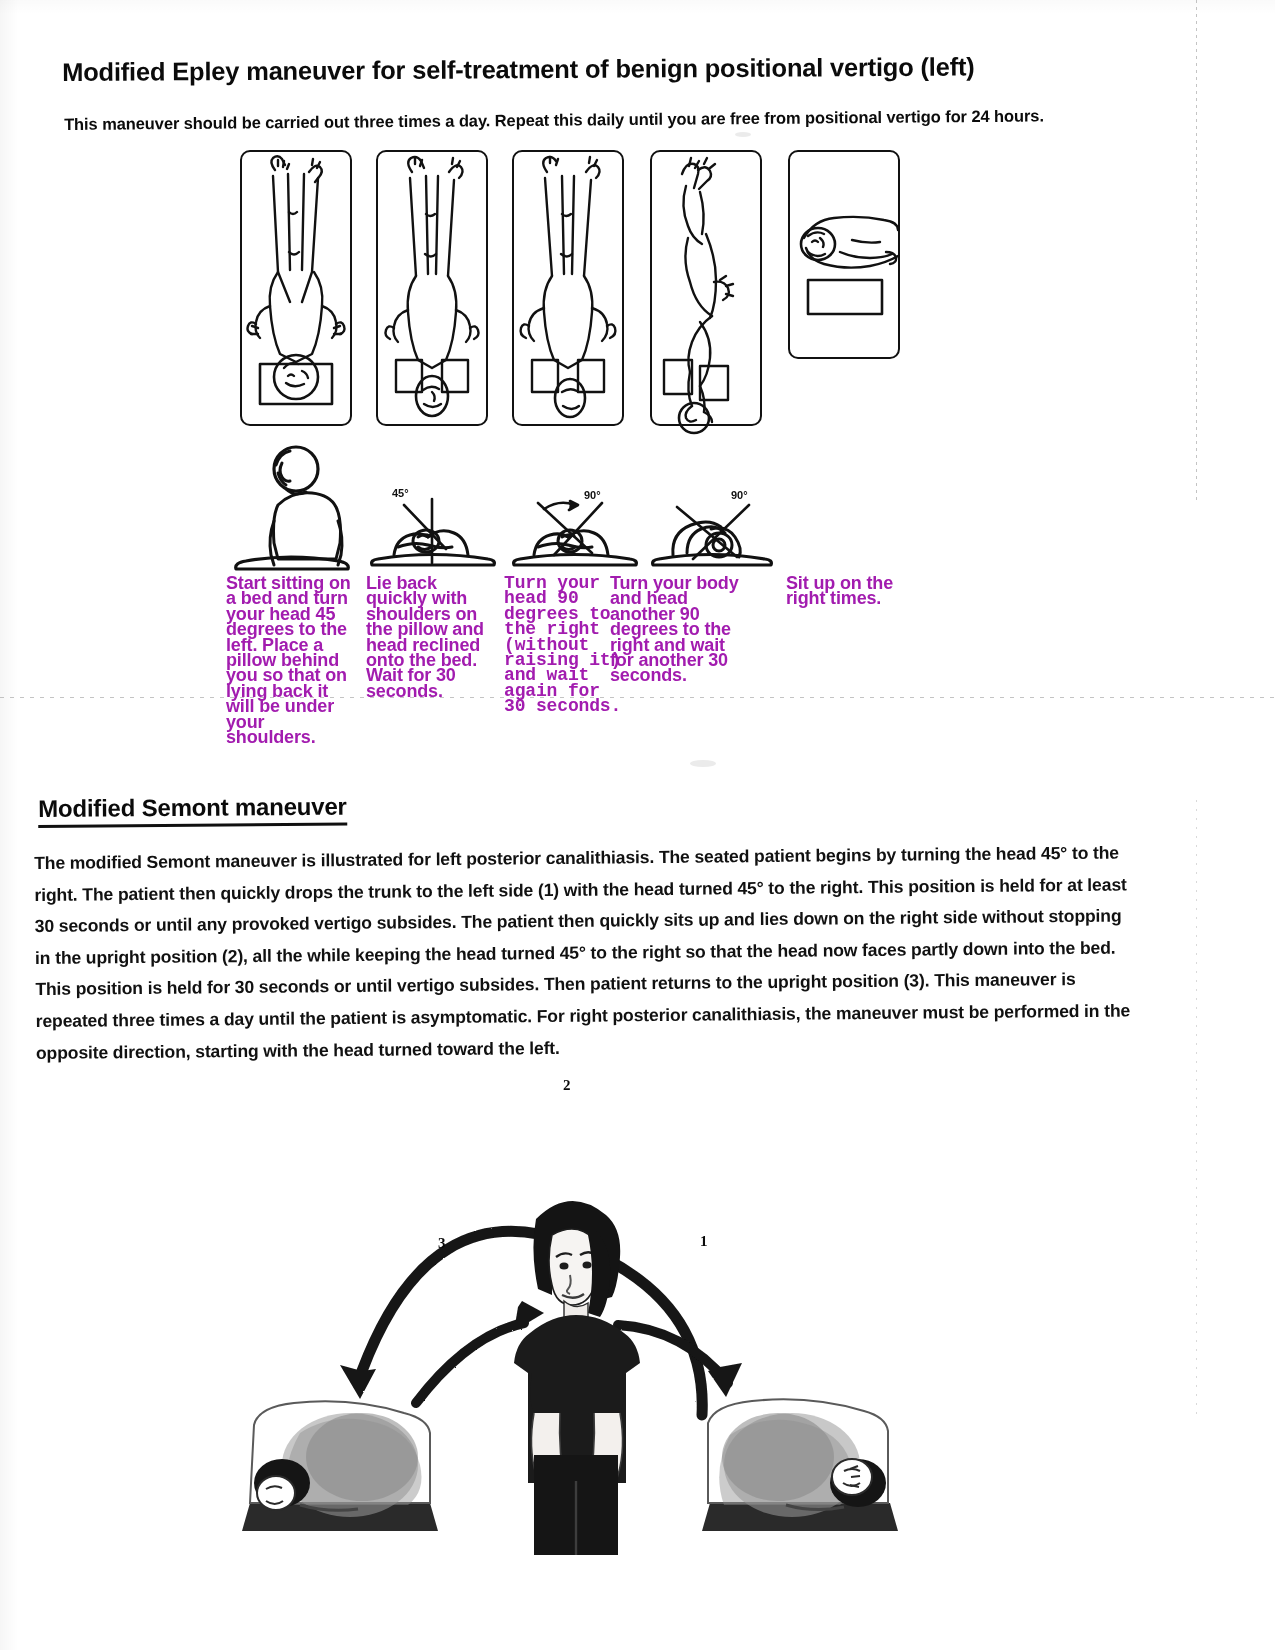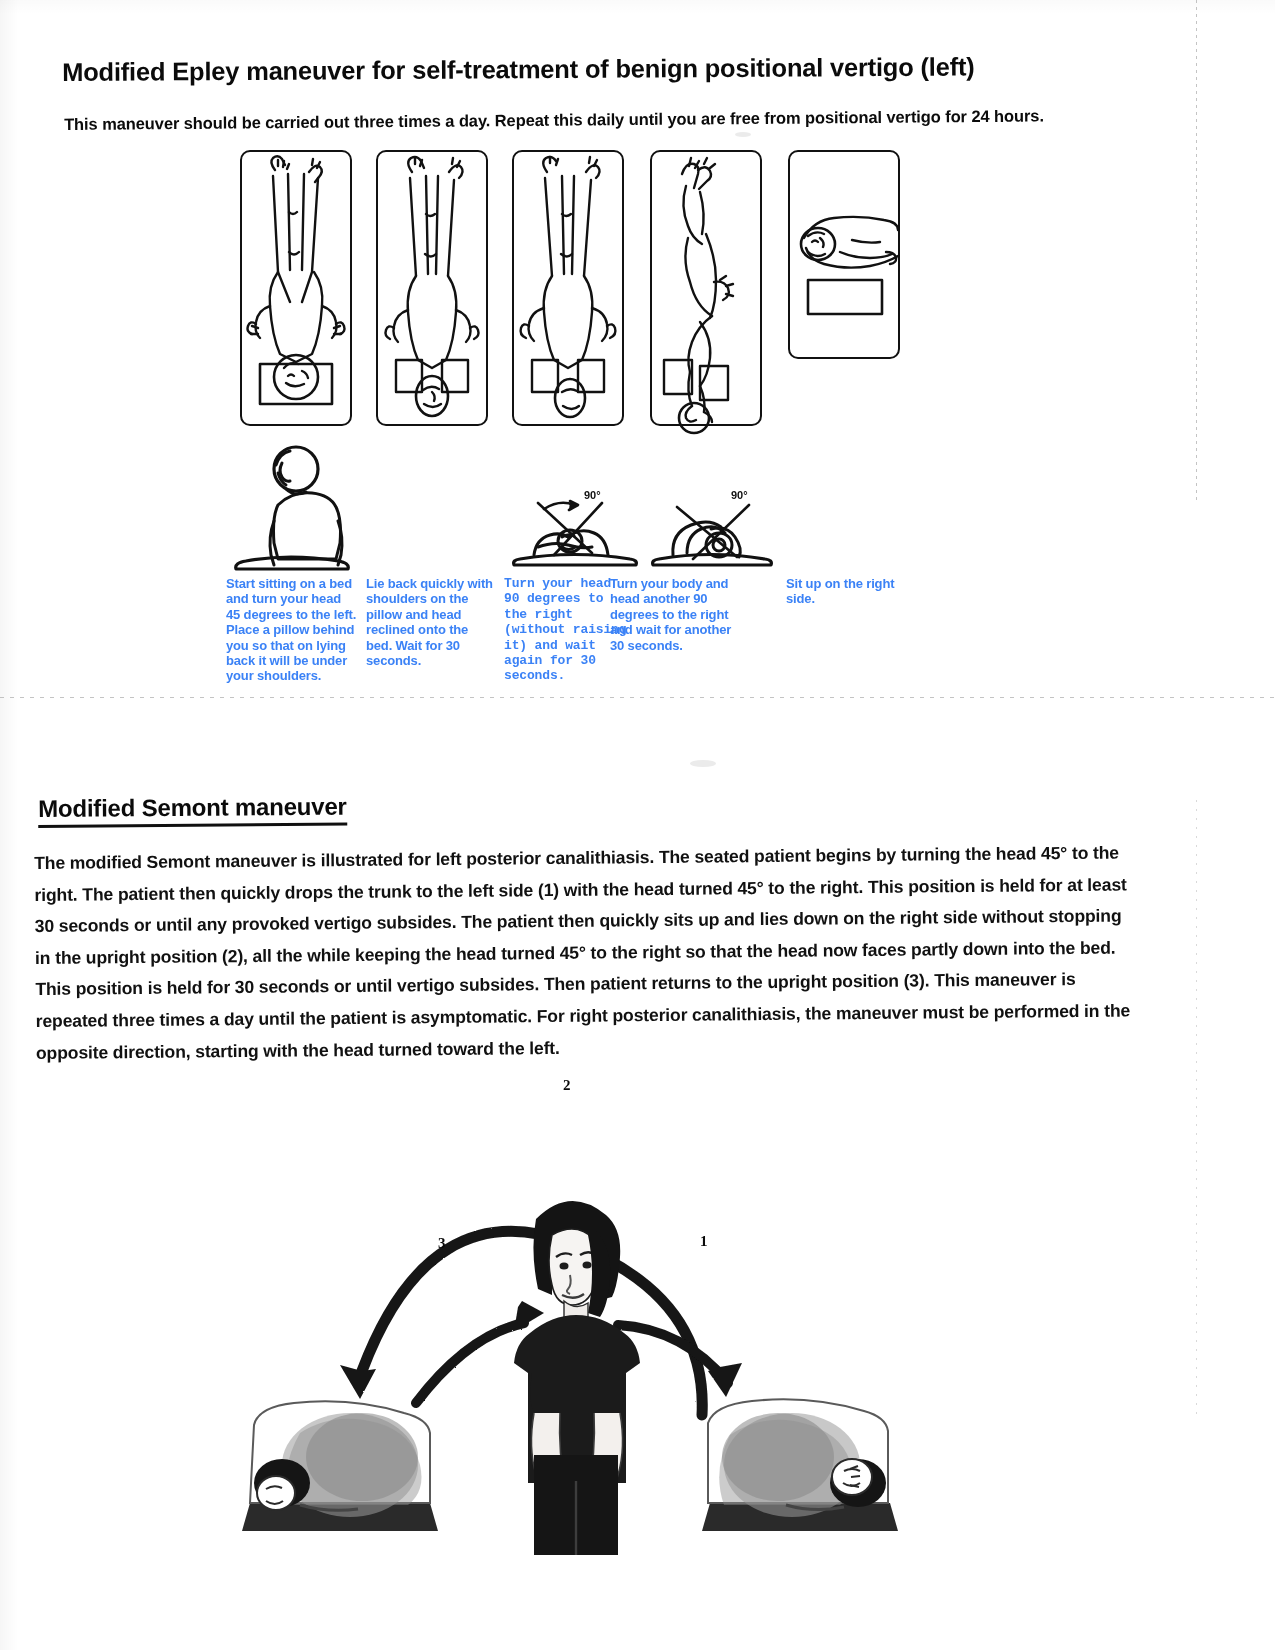--- a/index.html
+++ b/index.html
@@ -62,22 +62,22 @@
 
   .row2{position:absolute;left:228px;top:425px;width:730px;height:145px;}
   .fig-sit{position:absolute;left:0px;top:8px;width:130px;height:140px;}
   .mini{position:absolute;top:58px;width:130px;height:90px;}
   .mini.m1{left:140px;}
   .mini.m2{left:282px;}
   .mini.m3{left:425px;}
 
   .caption-row{position:absolute;left:226px;top:576px;width:720px;}
   .cap{
-    position:absolute;top:0;font-size:13px;font-weight:bold;
-    line-height:15.4px;color:#3b82f6;letter-spacing:-0.15px;
+    position:absolute;top:0;font-size:18px;font-weight:bold;
+    line-height:15.4px;color:#a21caf;letter-spacing:-0.15px;
   }
   .cap.c1{left:0px;width:132px;}
   .cap.c2{left:140px;width:128px;}
   .cap.c3{left:278px;width:124px;font-family:Liberation Mono, monospace;}
   .cap.c4{left:384px;width:138px;}
   .cap.c5{left:560px;width:118px;font-weight:bold;}
 
   
   #semont-title{
     position:absolute;left:38px;top:795px;
@@ -270,20 +270,40 @@
         <path d="M50 72 q14 -14 34 -12 q18 2 24 14 q6 12 4 36 l-4 16 l-58 0 l-4 -16 q-2 -26 4 -38"></path>
 
         <path d="M46 88 q-6 16 -3 34 l3 10"></path>
         <path d="M110 88 q6 16 3 34 l-3 10"></path>
 
         <path d="M18 128 q44 -8 92 0 q12 2 10 8 l-112 0 q-2 -6 10 -8" stroke-width="3.2"></path>
       </g>
     </svg>
   </div>
 
+  <div class="mini m1">
+    <svg viewBox="0 0 130 90" width="130" height="90">
+      <g fill="none" stroke="#111" stroke-width="3" stroke-linejoin="round" stroke-linecap="round">
+
+        <path d="M10 76 q54 -9 110 0 q8 1 6 6 l-122 0 q-2 -5 6 -6" stroke-width="3.2"></path>
+
+        <path d="M26 72 q2 -16 16 -20 q10 -3 18 2"></path>
+        <path d="M60 54 q12 -10 26 -4 q12 5 14 22"></path>
+        <path d="M30 64 q16 -6 30 -2 q14 4 24 2"></path>
+
+        <ellipse cx="58" cy="58" rx="13" ry="11"></ellipse>
+        <path d="M50 54 q6 -4 12 -1 M50 64 q7 5 13 0"></path>
+
+        <path d="M64 16 L64 80" stroke-width="2.6"></path>
+
+        <path d="M36 22 L78 66" stroke-width="2.6"></path>
+      </g>
+      <text x="24" y="14" font-family="Liberation Sans, sans-serif" font-size="11" font-weight="bold" fill="#111">45°</text>
+    </svg>
+  </div>
 
   <div class="mini m2">
     <svg viewBox="0 0 130 90" width="130" height="90">
       <g fill="none" stroke="#111" stroke-width="3" stroke-linejoin="round" stroke-linecap="round">
         <path d="M10 76 q54 -9 110 0 q8 1 6 6 l-122 0 q-2 -5 6 -6" stroke-width="3.2"></path>
         <path d="M24 72 q2 -16 16 -20 q10 -3 18 2"></path>
         <path d="M58 54 q12 -10 26 -4 q12 5 14 22"></path>
         <path d="M28 64 q16 -6 30 -2 q14 4 24 2"></path>
         <ellipse cx="60" cy="58" rx="12" ry="11"></ellipse>
         <path d="M52 54 q6 -4 12 -1 M52 64 q7 5 13 0"></path>
@@ -316,21 +336,21 @@
       <text x="78" y="16" font-family="Liberation Sans, sans-serif" font-size="11" font-weight="bold" fill="#111">90°</text>
     </svg>
   </div>
 </div>
 
 <div class="caption-row">
   <div class="cap c1">Start sitting on a bed and turn your head 45 degrees to the left. Place a pillow behind you so that on lying back it will be under your shoulders.</div>
   <div class="cap c2">Lie back quickly with shoulders on the pillow and head reclined onto the bed. Wait for 30 seconds.</div>
   <div class="cap c3">Turn your head 90 degrees to the right (without raising it) and wait again for 30 seconds.</div>
   <div class="cap c4">Turn your body and head another 90 degrees to the right and wait for another 30 seconds.</div>
-  <div class="cap c5">Sit up on the right side.</div>
+  <div class="cap c5">Sit up on the right times.</div>
 </div>
 
 <div id="semont-title">Modified Semont maneuver</div>
 <div id="semont-body">The modified Semont maneuver is illustrated for left posterior canalithiasis. The seated patient begins by turning the head 45° to the right. The patient then quickly drops the trunk to the left side (1) with the head turned 45° to the right. This position is held for at least 30 seconds or until any provoked vertigo subsides. The patient then quickly sits up and lies down on the right side without stopping in the upright position (2), all the while keeping the head turned 45° to the right so that the head now faces partly down into the bed. This position is held for 30 seconds or until vertigo subsides. Then patient returns to the upright position (3). This maneuver is repeated three times a day until the patient is asymptomatic. For right posterior canalithiasis, the maneuver must be performed in the opposite direction, starting with the head turned toward the left.</div>
 
 <div class="semont-fig">
   <svg viewBox="0 0 680 470" width="680" height="470">
     <defs>
       <filter id="grainy" x="-20%" y="-20%" width="140%" height="140%">
         <feTurbulence type="fractalNoise" baseFrequency="0.9" numOctaves="3" result="n"></feTurbulence>

